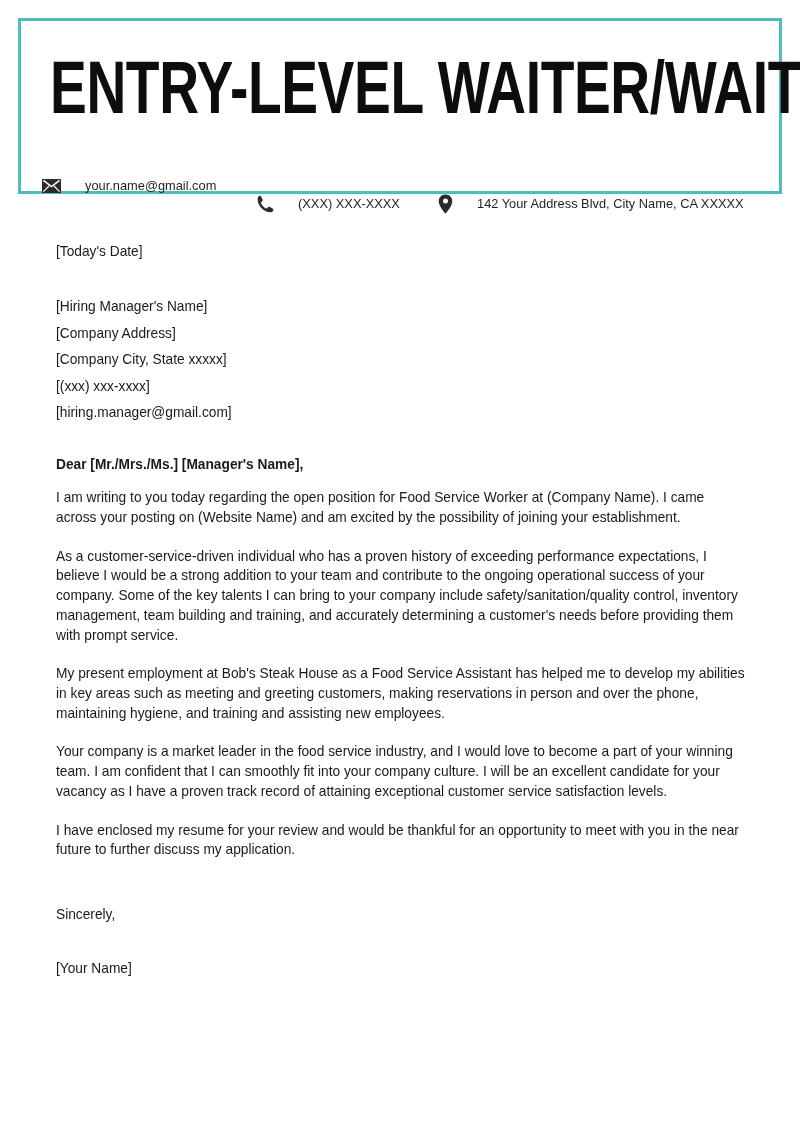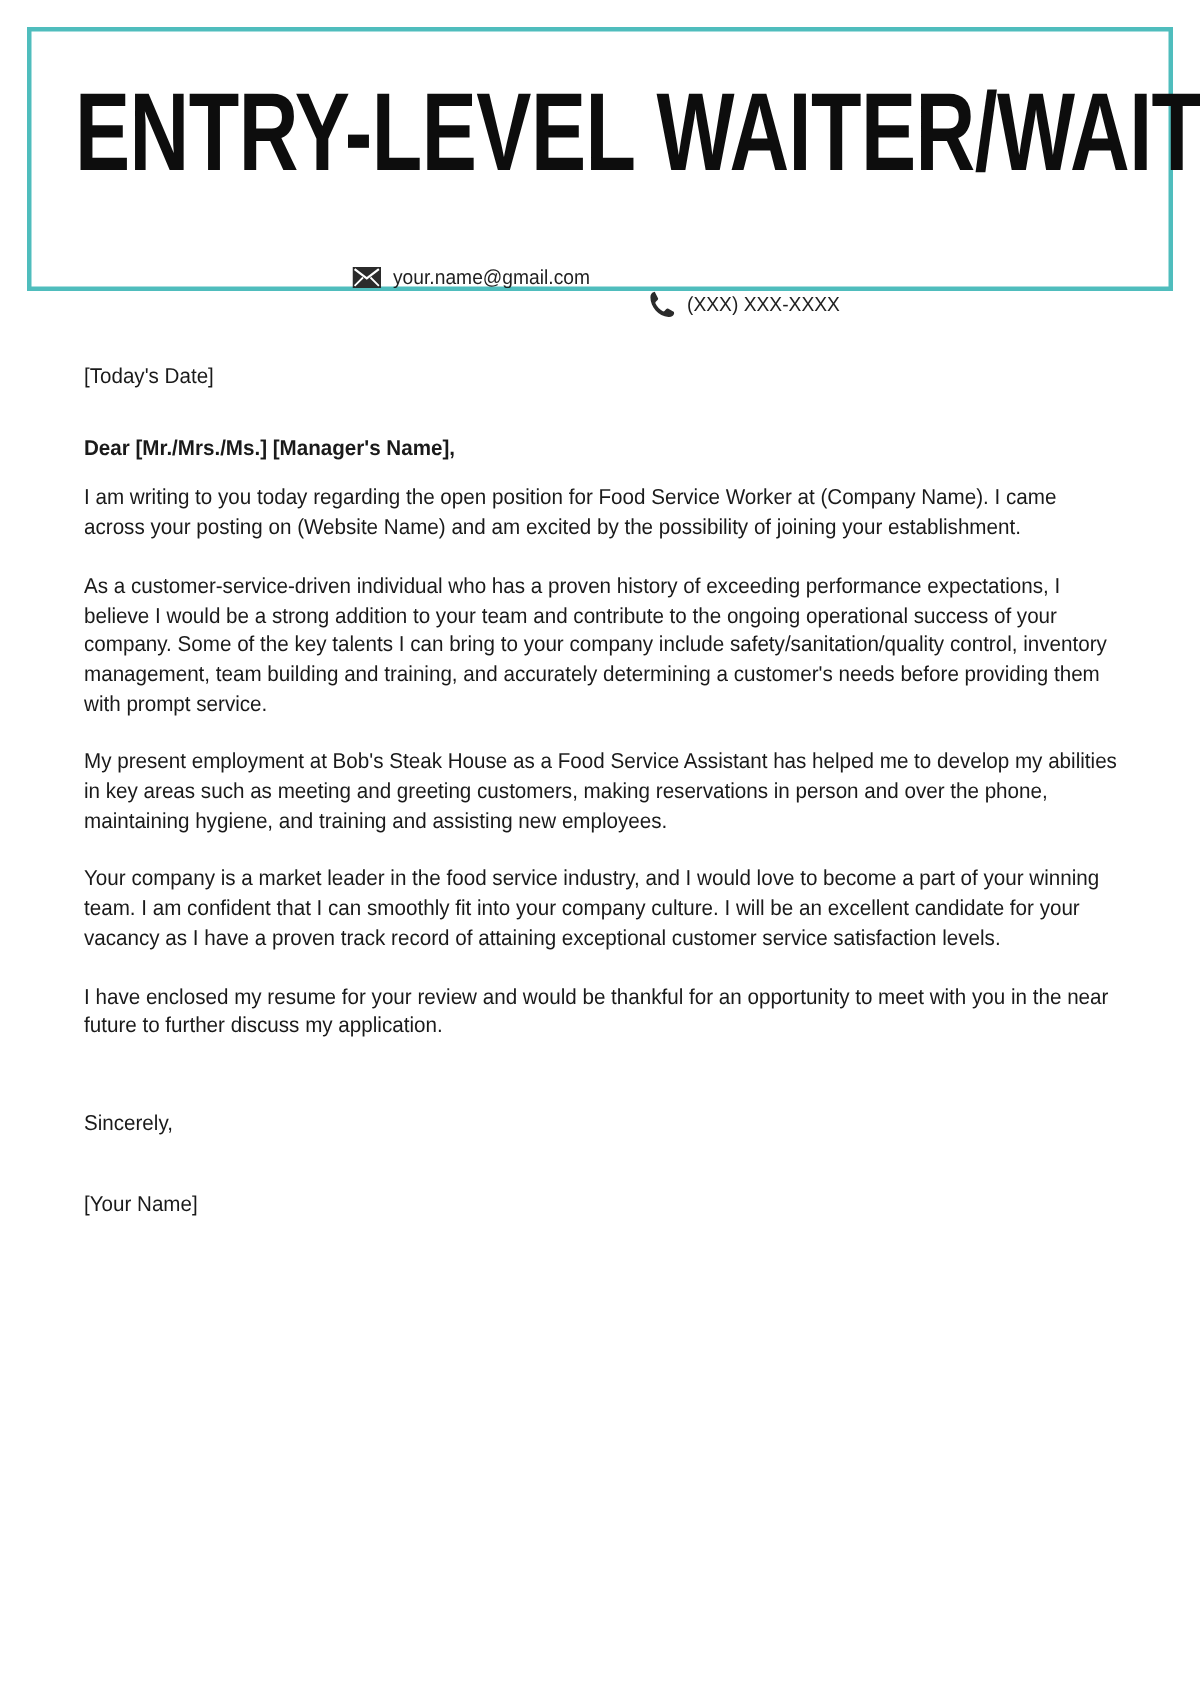--- a/index.html
+++ b/index.html
@@ -59,21 +59,21 @@
     top: 136px;
     display: flex;
     align-items: center;
     justify-content: center;
     gap: 0;
   }
 
   .contact-item {
     display: flex;
     align-items: center;
-    gap: 8px;
+    gap: 24px;
   }
   .contact-item + .contact-item {
     margin-left: 33px;
     margin-top: 37px;
   }
 
   .contact-text {
     font-family: "Liberation Sans", sans-serif;
     font-size: 13.5px;
     line-height: 16px;
@@ -186,28 +186,44 @@
 
       <div class="contact-item">
         <span class="ico">
           <svg width="17" height="18" viewBox="0 0 17 18" aria-hidden="true">
             <path d="M3.1 0.6 C1.6 0.9 0.6 2.2 0.6 4.1 C0.6 10.6 6.0 16.6 12.6 17.3 C14.6 17.5 16.1 16.5 16.4 15.0 C16.5 14.4 16.3 14.0 15.8 13.7 L12.6 11.8 C12.1 11.5 11.6 11.6 11.2 12.0 L10.0 13.3 C9.7 13.6 9.3 13.7 8.9 13.5 C6.9 12.4 5.0 10.4 4.0 8.3 C3.8 7.9 3.9 7.5 4.2 7.2 L5.4 6.0 C5.8 5.6 5.9 5.1 5.6 4.6 L3.9 1.3 C3.7 0.8 3.5 0.5 3.1 0.6 Z" fill="#2b2b2b"></path>
           </svg>
         </span>
         <span class="contact-text">(XXX) XXX-XXXX</span>
       </div>
 
+      <div class="contact-item">
+        <span class="ico">
+          <svg width="15" height="20" viewBox="0 0 15 20" aria-hidden="true">
+            <path d="M7.5 0.6 C3.6 0.6 0.7 3.5 0.7 7.3 C0.7 11.6 6.1 18.2 7.0 19.2 C7.2 19.5 7.8 19.5 8.0 19.2 C8.9 18.2 14.3 11.6 14.3 7.3 C14.3 3.5 11.4 0.6 7.5 0.6 Z" fill="#2b2b2b"></path>
+            <circle cx="7.5" cy="7.0" r="2.5" fill="#ffffff"></circle>
+          </svg>
+        </span>
+        <span class="contact-text">142 Your Address Blvd, City Name, CA XXXXX</span>
+      </div>
 
     </div>
   </div>
 
   <div class="letter-body">
 
     <div class="block date-line">[Today's Date]</div>
 
+    <div class="recipient">
+      <div class="block line">[Hiring Manager's Name]</div>
+      <div class="block line">[Company Address]</div>
+      <div class="block line">[Company City, State xxxxx]</div>
+      <div class="block line">[(xxx) xxx-xxxx]</div>
+      <div class="block line">[hiring.manager@gmail.com]</div>
+    </div>
 
     <div class="block salutation">Dear [Mr./Mrs./Ms.] [Manager's Name],</div>
 
     <div class="paragraphs">
       <p class="block paragraph">I am writing to you today regarding the open position for Food Service Worker at (Company Name). I came across your posting on (Website Name) and am excited by the possibility of joining your establishment.</p>
       <p class="block paragraph">As a customer-service-driven individual who has a proven history of exceeding performance expectations, I believe I would be a strong addition to your team and contribute to the ongoing operational success of your company. Some of the key talents I can bring to your company include safety/sanitation/quality control, inventory management, team building and training, and accurately determining a customer's needs before providing them with prompt service.</p>
       <p class="block paragraph">My present employment at Bob's Steak House as a Food Service Assistant has helped me to develop my abilities in key areas such as meeting and greeting customers, making reservations in person and over the phone, maintaining hygiene, and training and assisting new employees.</p>
       <p class="block paragraph">Your company is a market leader in the food service industry, and I would love to become a part of your winning team. I am confident that I can smoothly fit into your company culture. I will be an excellent candidate for your vacancy as I have a proven track record of attaining exceptional customer service satisfaction levels.</p>
       <p class="block paragraph">I have enclosed my resume for your review and would be thankful for an opportunity to meet with you in the near future to further discuss my application.</p>
     </div>

